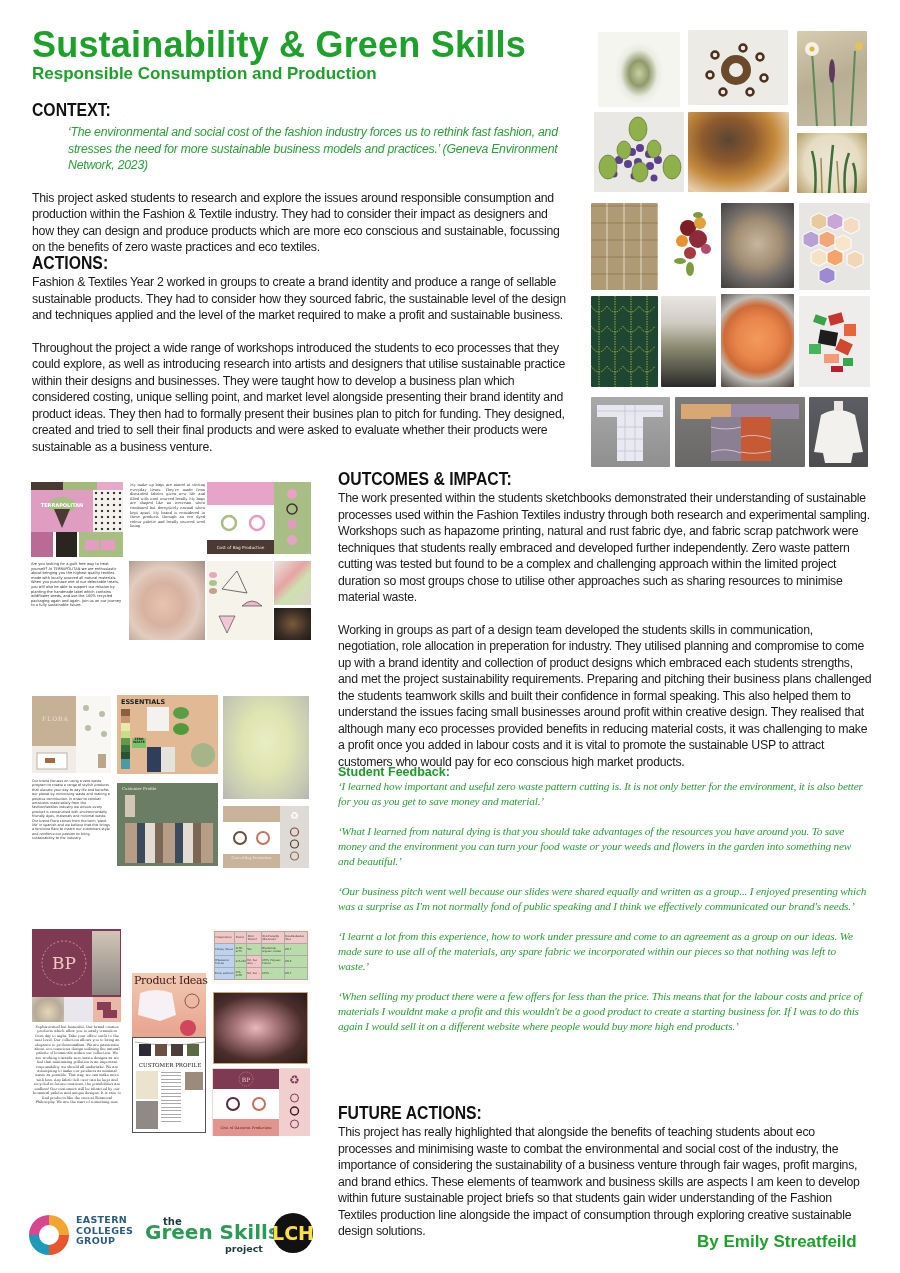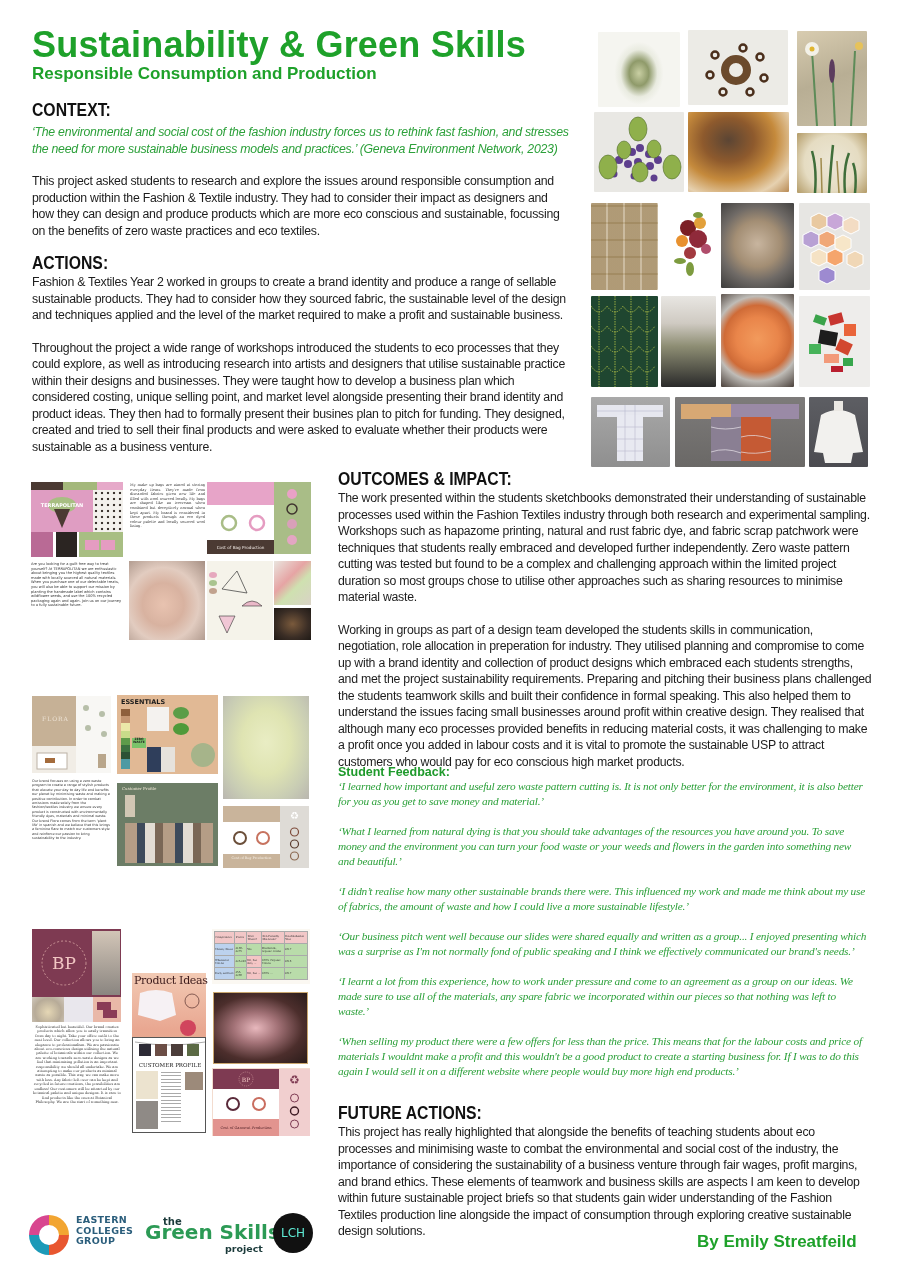--- a/index.html
+++ b/index.html
@@ -24,31 +24,31 @@
     
     .sb-panel { position: absolute; background: #fff; }
     .sb-text { position: absolute; font-family: "DejaVu Sans", sans-serif; font-size: 3.6px; line-height: 4.6px; color: #333; }
     .sb-serif { position: absolute; font-family: "DejaVu Serif", serif; font-size: 3.6px; line-height: 4.6px; color: #333; text-align: center; }
 
     
     .ecg-text { font-family: "DejaVu Sans", sans-serif; font-size: 9.5px; line-height: 10.5px; font-weight: bold; color: #2a5d7b; letter-spacing: 0.3px; }
     .gsp-the { font-family: "DejaVu Sans", sans-serif; font-size: 10px; font-weight: bold; color: #1b3a3a; }
     .gsp-main { font-family: "DejaVu Sans", sans-serif; font-size: 20px; font-weight: bold; color: #2c9a55; white-space: nowrap; }
     .gsp-proj { font-family: "DejaVu Sans", sans-serif; font-size: 9.5px; font-weight: bold; color: #1b3a3a; text-align: center; }
-    .lch { width: 40px; height: 40px; border-radius: 50%; background: #111; color: #5eead4; font-family: "DejaVu Sans", sans-serif; font-weight: normal; font-size: 12px; display: flex; align-items: center; justify-content: center; }
+    .lch { width: 40px; height: 40px; border-radius: 50%; background: #111; color: #fde047; font-family: "DejaVu Sans", sans-serif; font-weight: bold; font-size: 19px; display: flex; align-items: center; justify-content: center; }
   </style>
 </head>
 <body>
 
 <div class="abs title">Sustainability &amp; Green Skills</div>
 <div class="abs subtitle">Responsible Consumption and Production</div>
 
 <div class="abs" style="left:32px; top:100px; width:540px;">
   <div class="heading">CONTEXT:</div>
-  <div class="quote" style="margin-top:3px;">‘The environmental and social cost of the fashion industry forces us to rethink fast fashion, and stresses the need for more sustainable business models and practices.’ (Geneva Environment Network, 2023)</div>
+  <div class="quote" style="margin-top:3px;margin-left:36px;">‘The environmental and social cost of the fashion industry forces us to rethink fast fashion, and stresses the need for more sustainable business models and practices.’ (Geneva Environment Network, 2023)</div>
   <div class="body-text" style="margin-top:16px;">This project asked students to research and explore the issues around responsible consumption and production within the Fashion &amp; Textile industry. They had to consider their impact as designers and how they can design and produce products which are more eco conscious and sustainable, focussing on the benefits of zero waste practices and eco textiles.</div>
 </div>
 
 <div class="abs" style="left:32px; top:253px; width:540px;">
   <div class="heading">ACTIONS:</div>
   <div class="body-text" style="margin-top:0px;">Fashion &amp; Textiles Year 2 worked in groups to create a brand identity and produce a range of sellable sustainable products. They had to consider how they sourced fabric, the sustainable level of the design and techniques applied and the level of the market required to make a profit and sustainable business.</div>
   <div class="body-text" style="margin-top:16px;">Throughout the project a wide range of workshops introduced the students to eco processes that they could explore, as well as introducing research into artists and designers that utilise sustainable practice within their designs and businesses. They were taught how to develop a business plan which considered costing, unique selling point, and market level alongside presenting their brand identity and product ideas. They then had to formally present their busines plan to pitch for funding. They designed, created and tried to sell their final products and were asked to evaluate whether their products were sustainable as a business venture.</div>
 </div>
 
 <div>
@@ -456,21 +456,20 @@
 <div class="abs" style="left:338px; top:469px; width:535px;">
   <div class="heading">OUTCOMES &amp; IMPACT:</div>
   <div class="body-text" style="margin-top:0px;">The work presented within the students sketchbooks demonstrated their understanding of sustainable processes used within the Fashion Textiles industry through both research and experimental sampling. Workshops such as hapazome printing, natural and rust fabric dye, and fabric scrap patchwork were techniques that students really embraced and developed further independently. Zero waste pattern cutting was tested but found to be a complex and challenging approach within the limited project duration so most groups chose to utilise other approaches such as sharing resources to minimise material waste.</div>
   <div class="body-text" style="margin-top:16px;">Working in groups as part of a design team developed the students skills in communication, negotiation, role allocation in preperation for industry. They utilised planning and compromise to come up with a brand identity and collection of product designs which embraced each students strengths, and met the project sustainability requirements. Preparing and pitching their business plans challenged the students teamwork skills and built their confidence in formal speaking. This also helped them to understand the issues facing small businesses around profit within creative design. They realised that although many eco processes provided benefits in reducing material costs, it was challenging to make a profit once you added in labour costs and it is vital to promote the sustainable USP to attract customers who would pay for eco conscious high market products.</div>
 </div>
 
 <div class="abs" style="left:338px; top:765px; width:530px;">
   <div class="feedback-heading">Student Feedback:</div>
   <div class="feedback-quote">‘I learned how important and useful zero waste pattern cutting is. It is not only better for the environment, it is also better for you as you get to save money and material.’</div>
   <div class="feedback-quote">‘What I learned from natural dying is that you should take advantages of the resources you have around you. To save money and the environment you can turn your food waste or your weeds and flowers in the garden into something new and beautiful.’</div>
-  <div class="feedback-quote">‘I didn’t realise how many other sustainable brands there were. This influenced my work and made me think about my use of fabrics, the amount of waste and how I could live a more sustainable lifestyle.’</div>
   <div class="feedback-quote">‘Our business pitch went well because our slides were shared equally and written as a group... I enjoyed presenting which was a surprise as I'm not normally fond of public speaking and I think we effectively communicated our brand's needs.’</div>
   <div class="feedback-quote">‘I learnt a lot from this experience, how to work under pressure and come to an agreement as a group on our ideas. We made sure to use all of the materials, any spare fabric we incorporated within our pieces so that nothing was left to waste.’</div>
   <div class="feedback-quote">‘When selling my product there were a few offers for less than the price. This means that for the labour costs and price of materials I wouldnt make a profit and this wouldn't be a good product to create a starting business for. If I was to do this again I would sell it on a different website where people would buy more high end products.’</div>
 </div>
 
 <div class="abs" style="left:338px; top:1103px; width:533px;">
   <div class="heading">FUTURE ACTIONS:</div>
   <div class="body-text" style="margin-top:0px;">This project has really highlighted that alongside the benefits of teaching students about eco processes and minimising waste to combat the environmental and social cost of the industry, the importance of considering the sustainability of a business venture through fair wages, profit margins, and brand ethics. These elements of teamwork and business skills are aspects I am keen to develop within future sustainable project briefs so that students gain wider understanding of the Fashion Textiles production line alongside the impact of consumption through exploring creative sustainable design solutions.</div>
 </div>
 

